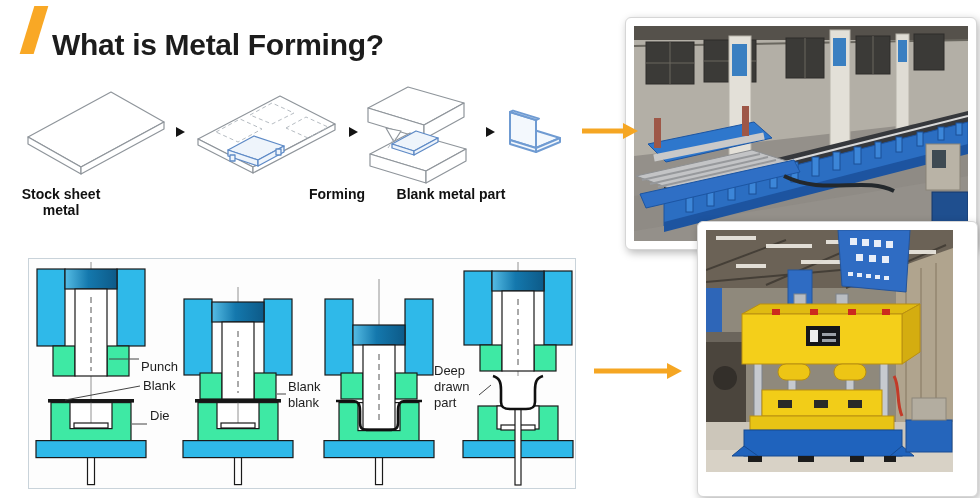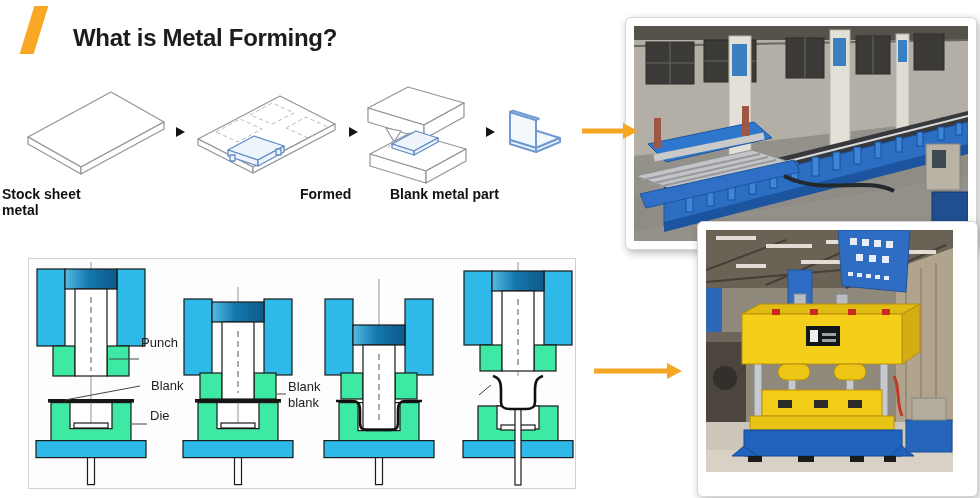--- a/index.html
+++ b/index.html
@@ -2,26 +2,26 @@
 <html><head>
 <meta charset="utf-8">
 <style>
   html,body{margin:0;padding:0;background:#ffffff;}
   #page{position:relative;width:980px;height:498px;background:#ffffff;overflow:hidden;
         font-family:"Liberation Sans",sans-serif;}
 
   
   .slash{position:absolute;left:27px;top:6px;width:14px;height:48px;background:#F9A825;
          transform:skewX(-17deg);}
-  .title{position:absolute;left:73px;top:8px;font-size:24px;font-weight:600;color:#1c1c1c;
+  .title{position:absolute;left:52px;top:8px;font-size:30px;font-weight:600;color:#1c1c1c;
          letter-spacing:-0.3px;}
 
   
   .stepsvg{position:absolute;}
-  .flabel{position:absolute;top:186px;font-size:14px;font-weight:bold;color:#111;}
+  .flabel{position:absolute;top:186px;font-size:14px;font-weight:bold;color:#111;text-align:center;}
   .tri{position:absolute;width:0;height:0;border-left:9px solid #141414;
        border-top:5.5px solid transparent;border-bottom:5.5px solid transparent;}
   .oarr{position:absolute;}
 
   
   #ddpanel{position:absolute;left:28px;top:258px;width:546px;height:229px;background:#fdfdfd;
            border:1px solid #c9d3da;}
   .dlabel{position:absolute;font-size:13px;color:#1e1e1e;line-height:1.22;}
 
   
@@ -103,21 +103,21 @@
 
   <svg class="stepsvg" style="left:498px;top:100px" width="72" height="78" viewBox="0 0 72 78">
     <path class="blang" d="M12,40 L38,48 L62,38 L36,30 Z"></path>
     <path class="blang" d="M12,12 L38,20 L38,48 L12,40 Z"></path>
     <path class="blang" d="M12,40 L12,44 L38,52 L38,48 Z"></path>
     <path class="blang" d="M38,48 L38,52 L62,42 L62,38 Z"></path>
     <path class="blang" d="M12,12 L15,10.6 L41,18.6 L38,20 Z"></path>
   </svg>
 
   <div class="flabel" style="left:2px;width:118px">Stock sheet metal</div>
-  <div class="flabel" style="left:300px;width:74px">Formed</div>
+  <div class="flabel" style="left:300px;width:74px">Forming</div>
   <div class="flabel" style="left:390px;width:122px">Blank metal part</div>
 
   <svg class="oarr" style="left:581px;top:121px;z-index:3" width="58" height="20" viewBox="0 0 58 20">
     <line class="oline" x1="1" y1="10" x2="44" y2="10"></line>
     <polygon class="ohead" points="42,2 57,10 42,18"></polygon>
   </svg>
   <svg class="oarr" style="left:593px;top:361px;z-index:3" width="92" height="20" viewBox="0 0 92 20">
     <line class="oline" x1="1" y1="10" x2="76" y2="10"></line>
     <polygon class="ohead" points="74,2 89,10 74,18"></polygon>
   </svg>
@@ -204,24 +204,25 @@
 
       <g>
         <line class="ldr" x1="80" y1="100" x2="110" y2="100"></line>
         <line class="ldr" x1="111" y1="127" x2="36" y2="141"></line>
         <line class="ldr" x1="103" y1="165" x2="118" y2="165"></line>
         <line class="ldr" x1="248" y1="135" x2="257" y2="135"></line>
         <line class="ldr" x1="450" y1="136" x2="462" y2="126"></line>
       </g>
     </svg>
 
-    <div class="dlabel" style="left:112px;top:76px">Punch</div>
-    <div class="dlabel" style="left:122px;top:119px">Blank</div>
+    <div class="dlabel" style="left:112px;top:100px">Punch</div>
+    <div class="dlabel" style="left:114px;top:119px">Blank</div>
     <div class="dlabel" style="left:121px;top:149px">Die</div>
     <div class="dlabel" style="left:259px;top:120px;width:50px">Blank blank</div>
+    <div class="dlabel" style="left:405px;top:104px;width:46px">Deep drawn part</div>
   </div>
 
   <div class="photo" id="photo1">
     <svg width="334" height="215" viewBox="0 0 334 215">
       <rect x="0" y="0" width="334" height="215" fill="#b3afa6"></rect>
       <rect x="0" y="0" width="334" height="14" fill="#55514b"></rect>
       <line x1="0" y1="20" x2="334" y2="14" stroke="#6a675f" stroke-width="2"></line>
 
       <g fill="#3b3a37" stroke="#2e2d2b" stroke-width="1">
         <rect x="12" y="16" width="48" height="42"></rect>

